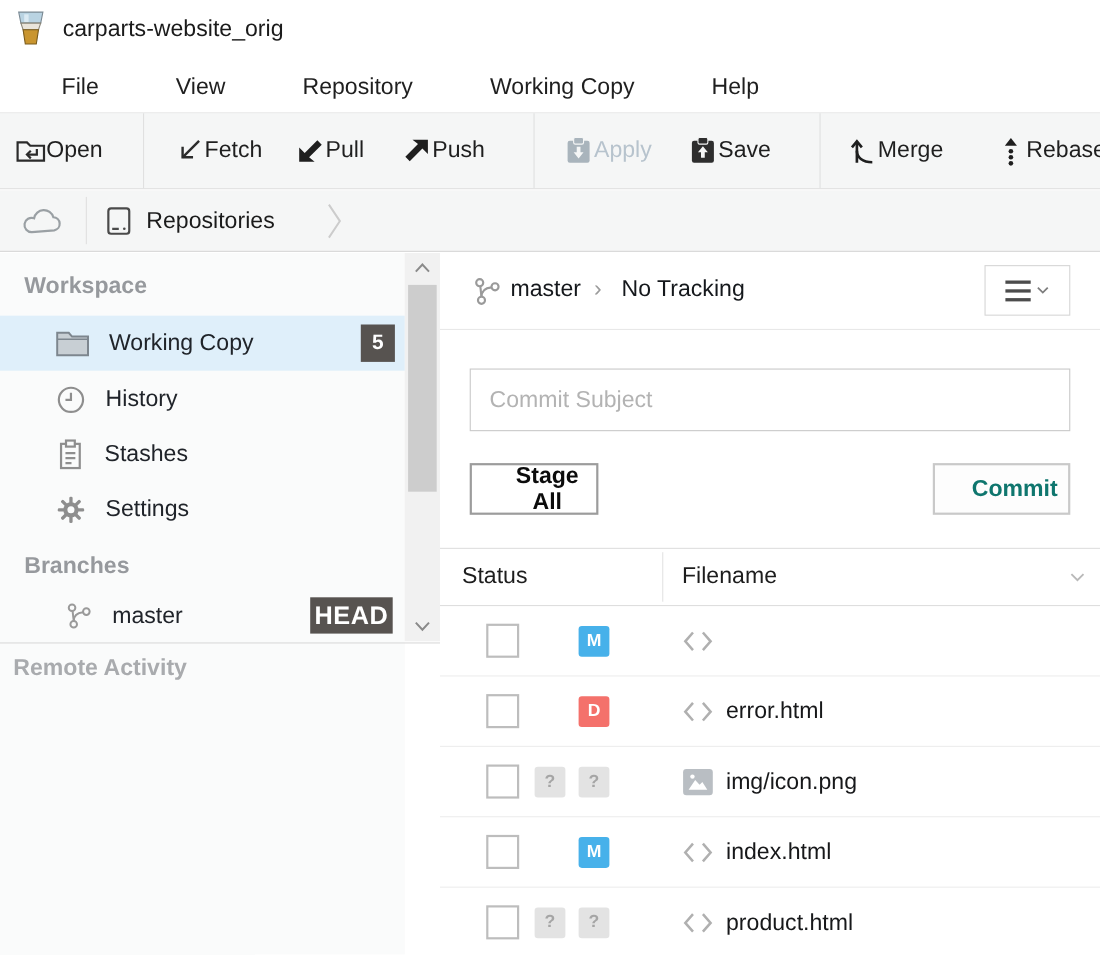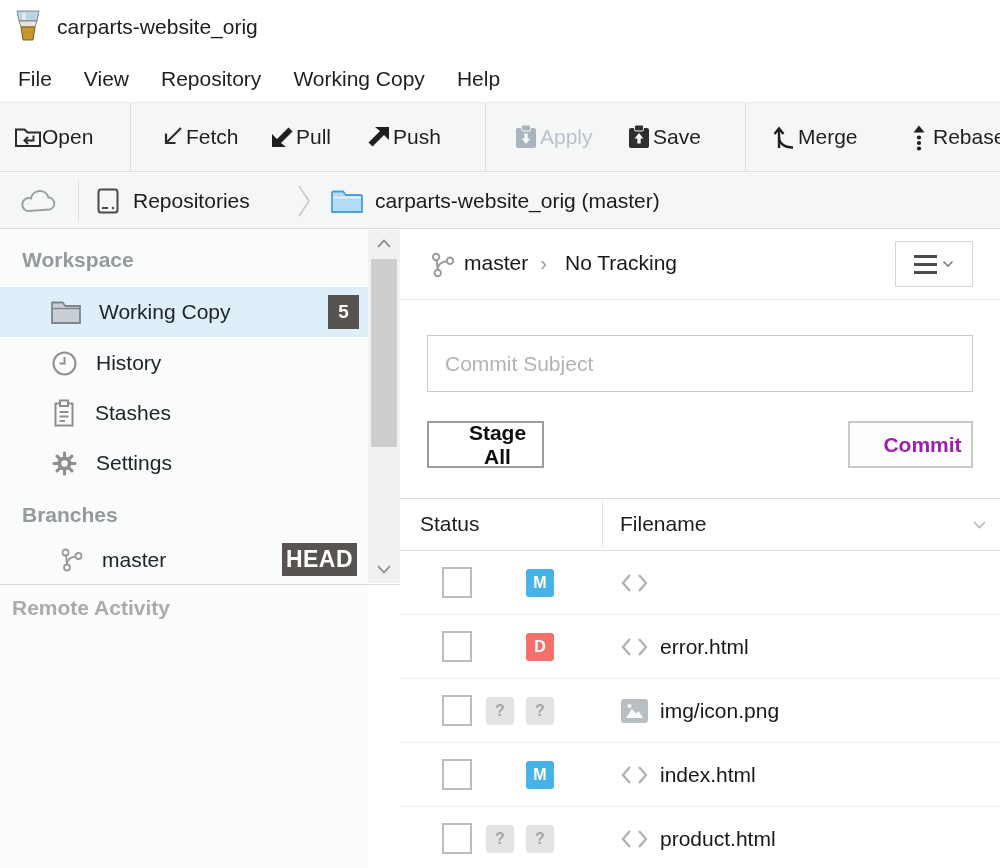--- a/index.html
+++ b/index.html
@@ -8,21 +8,21 @@
   #app { position:relative; width:1000px; height:868px; overflow:hidden; background:#fff;text-decoration:underline; }
 
   
   .titlebar { position:absolute; left:0; top:0; width:100%; height:55px; background:#fff; }
   .app-icon { position:absolute; left:14px; top:10px; }
   .title-text { position:absolute; left:57px; top:15px; font-size:21px; color:#1b1b1b; }
 
   
   .menubar { position:absolute; left:0; top:55px; width:100%; height:47px;
     display:flex; align-items:center; padding-left:18px; gap:32px; font-size:21px; color:#1f1f1f; }
-  .menu-item { cursor:default; }
+  .menu-item { cursor:default;margin-left:38px; }
 
   
   .toolbar { position:absolute; left:0; top:102px; width:100%; height:70px;
     background:#f5f6f6; border-top:1px solid #eaeaea; border-bottom:1px solid #e1e1e1; }
   .tbtn { position:absolute; top:0; height:100%; display:flex; align-items:center; 
     font-size:21px; color:#1f1f1f; white-space:nowrap; }
   .tbtn.disabled { color:#b7c3cd; }
   .tsep { position:absolute; top:0; bottom:0; width:1px; background:#e0e0e0; }
 
   
@@ -59,21 +59,21 @@
   .hamburger { display:flex; flex-direction:column; gap:5px; }
   .hamburger span { width:23px; height:3px; background:#4c4c4c; }
 
   .commit-input { position:absolute; left:27px; top:105px; width:546px; height:57px;
     border:1px solid #c9c9c9; background:#fff; font-size:21px; padding:0 17px;
     font-family:"Liberation Sans", sans-serif; color:#333; outline:none; }
   .commit-input::placeholder { color:#b3b3b3; }
   .btn { position:absolute; top:191px; height:47px; display:flex; align-items:center;
     justify-content:center; font-size:21px; font-weight:700; background:#fff;padding-left:24px; }
   .stage-btn { left:27px; width:117px; border:2px solid #9c9c9c; color:#0c0c0c; }
-  .commit-btn { left:448px; width:125px; border:2px solid #c9c9c9; color:#a21caf; background:#fdfdfd; }
+  .commit-btn { left:448px; width:125px; border:2px solid #c9c9c9; color:#0f766e; background:#fdfdfd; }
 
   
   .table-header { position:absolute; left:0; top:268px; width:100%; height:53px;
     border-top:1px solid #dedede; border-bottom:1px solid #dedede; font-size:21px; color:#1d1d1d; }
   .th-label { position:absolute; top:13px; }
   .th-divider { position:absolute; left:202px; top:3px; bottom:3px; width:1px; background:#e3e3e3; }
   .frow { position:absolute; left:0; width:100%; height:64px; border-bottom:1px solid #ededed; }
   .frow:last-child { border-bottom:none; }
   .checkbox { position:absolute; left:42px; top:16px; width:30px; height:31px;
     background:#fff; border:2px solid #bdbdbd; }
@@ -187,27 +187,20 @@
       <svg width="28" height="28" viewBox="0 0 28 28" fill="#f5f6f6" stroke="#4a4a4a" stroke-width="2">
         <rect x="4.5" y="2.5" width="19" height="23" rx="2.5"></rect>
         <line x1="8" y1="21" x2="14" y2="21"></line>
         <circle cx="19" cy="21" r="1.2" fill="#4a4a4a" stroke="none"></circle>
       </svg>
       <span>Repositories</span>
     </div>
     <svg style="position:absolute; left:297px; top:10px;" width="16" height="36" viewBox="0 0 16 36" fill="none" stroke="#cccccc" stroke-width="1.8">
       <polyline points="2,3 12,18 2,33"></polyline>
     </svg>
-    <div class="bc-item" style="left:330px">
-      <svg width="34" height="28" viewBox="0 0 34 28">
-        <path d="M2,25 V6 a1.5,1.5 0 0 1 1.5,-1.5 H13 l3,3.5 H30.5 A1.5,1.5 0 0 1 32,9.5 V25 Z" fill="#b5dcf6" stroke="#4d9fd8" stroke-width="1.8"></path>
-        <line x1="3" y1="10.5" x2="31" y2="10.5" stroke="#eaf5fd" stroke-width="1.6"></line>
-      </svg>
-      <span>carparts-website_orig (master)</span>
-    </div>
   </div>
 
   <div class="sidebar">
     <div class="sb-header" style="top:18px">Workspace</div>
 
     <div class="sb-row selected" style="top:57px">
       <svg width="32" height="26" viewBox="0 0 32 26">
         <path d="M2,24 V3.5 h10.5 l3,3.5 H30 V24 Z" fill="#c8cfd4" stroke="#7d868e" stroke-width="1.8"></path>
         <line x1="2.5" y1="9.5" x2="29.5" y2="9.5" stroke="#7d868e" stroke-width="1.4"></line>
       </svg>

